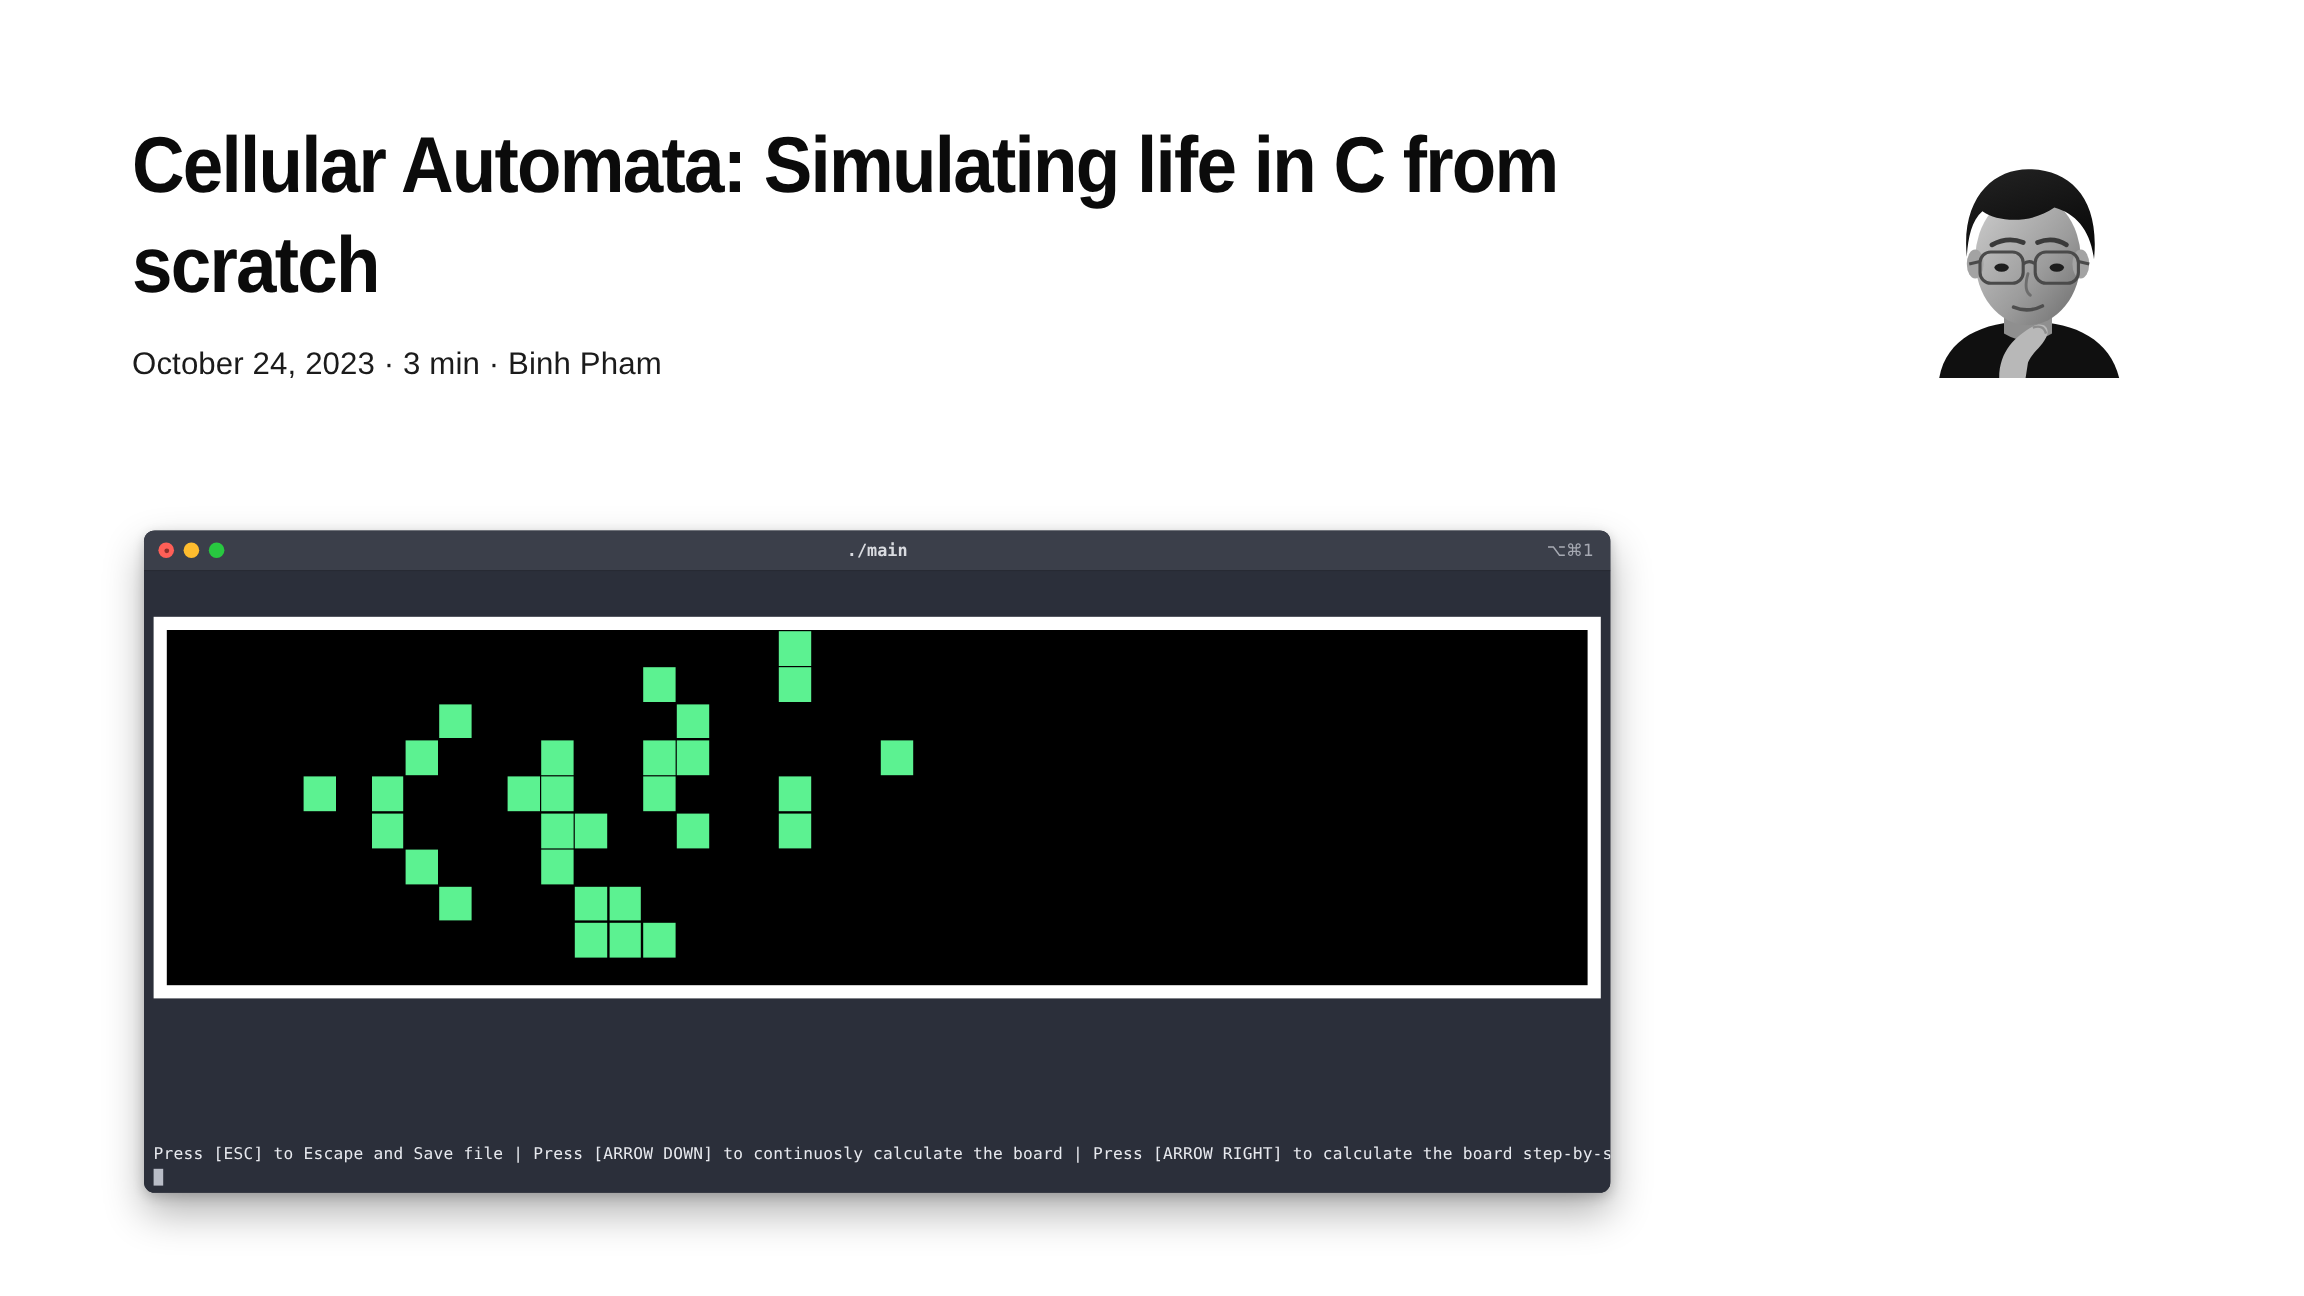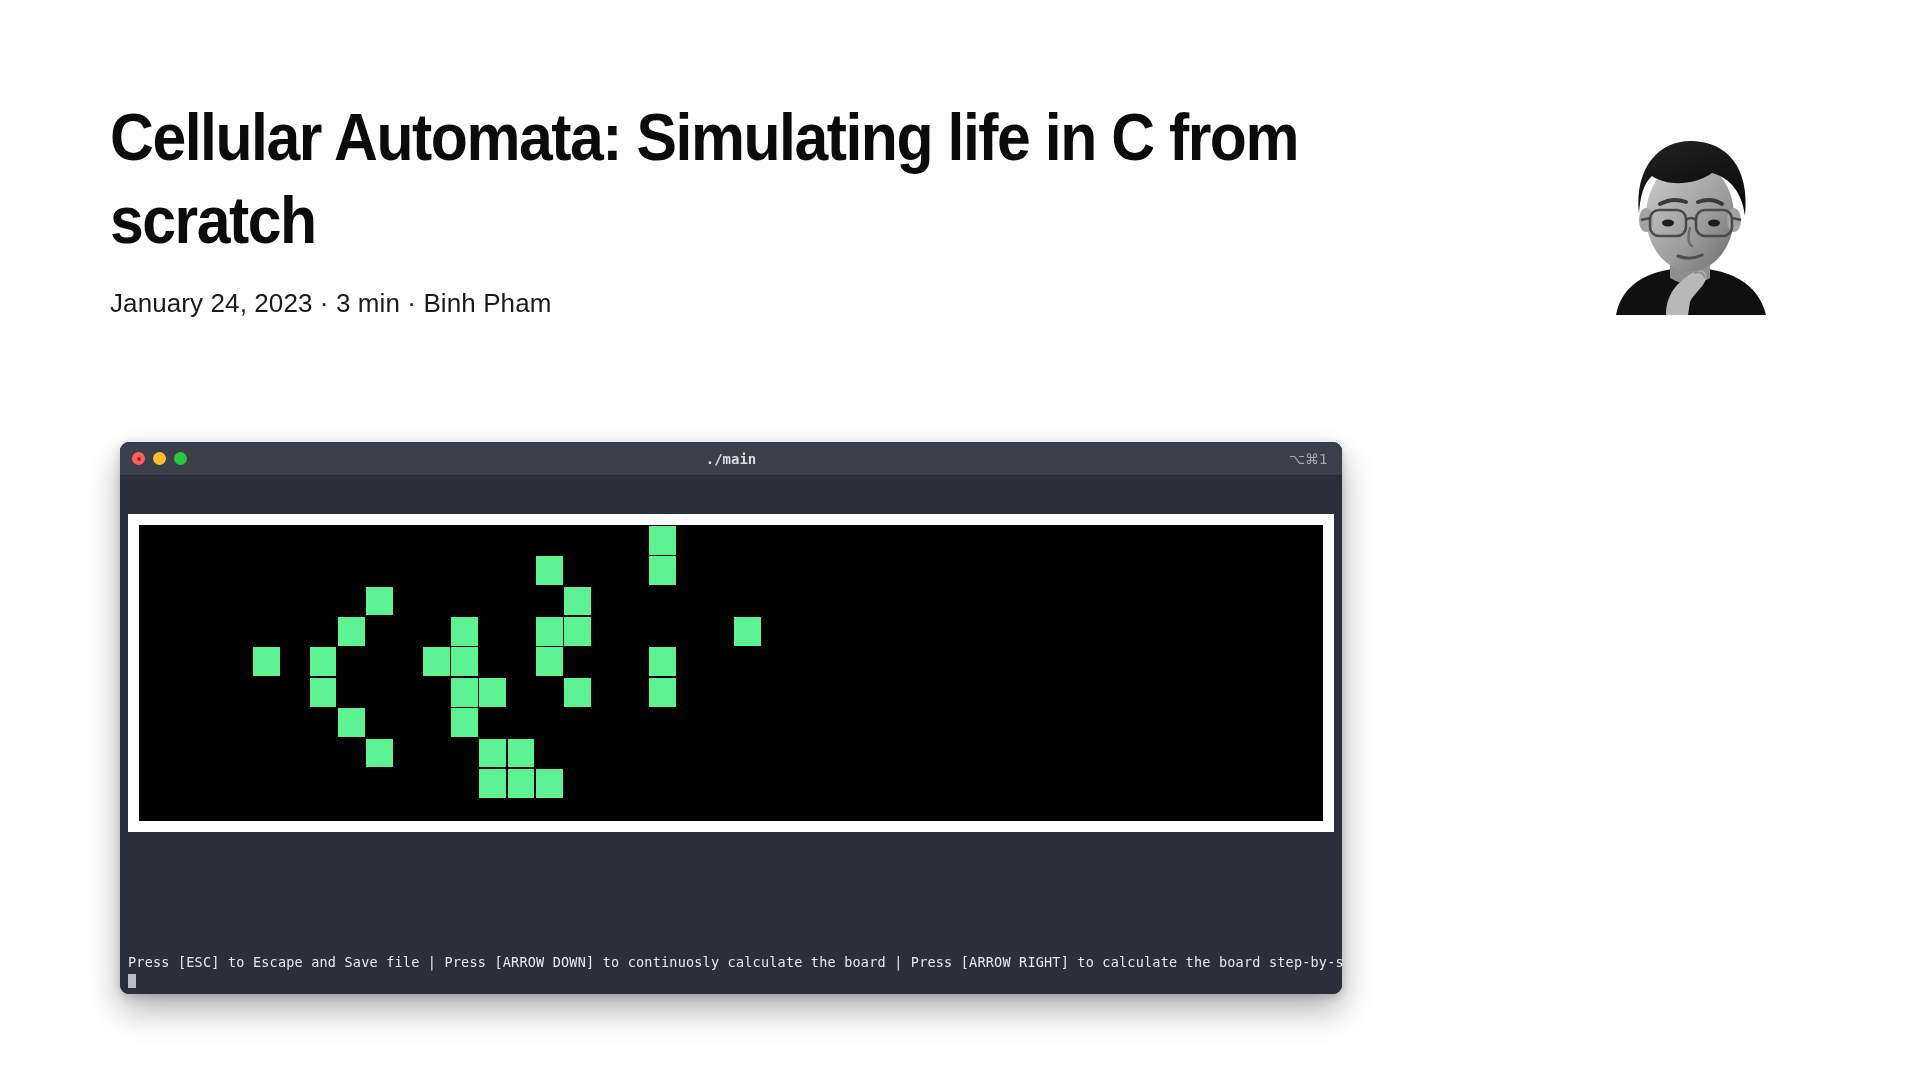--- a/index.html
+++ b/index.html
@@ -161,21 +161,21 @@
   }
 </style>
 </head>
 <body>
 
 <div class="page">
 
   <div class="header">
     <div class="header-text">
       <h1 class="post-title">Cellular Automata: Simulating life in C from scratch</h1>
-      <div class="post-meta">January 24, 2023 · 3 min · Binh Pham</div>
+      <div class="post-meta">October 24, 2023 · 3 min · Binh Pham</div>
     </div>
   </div>
 
   <div class="avatar">
     <svg width="165" height="185" viewBox="0 0 165 185">
       <defs>
         <linearGradient id="sk" x1="0" y1="0" x2="1" y2="1">
           <stop offset="0%" stop-color="#cfcfcf"></stop>
           <stop offset="60%" stop-color="#9c9c9c"></stop>
           <stop offset="100%" stop-color="#6b6b6b"></stop>

